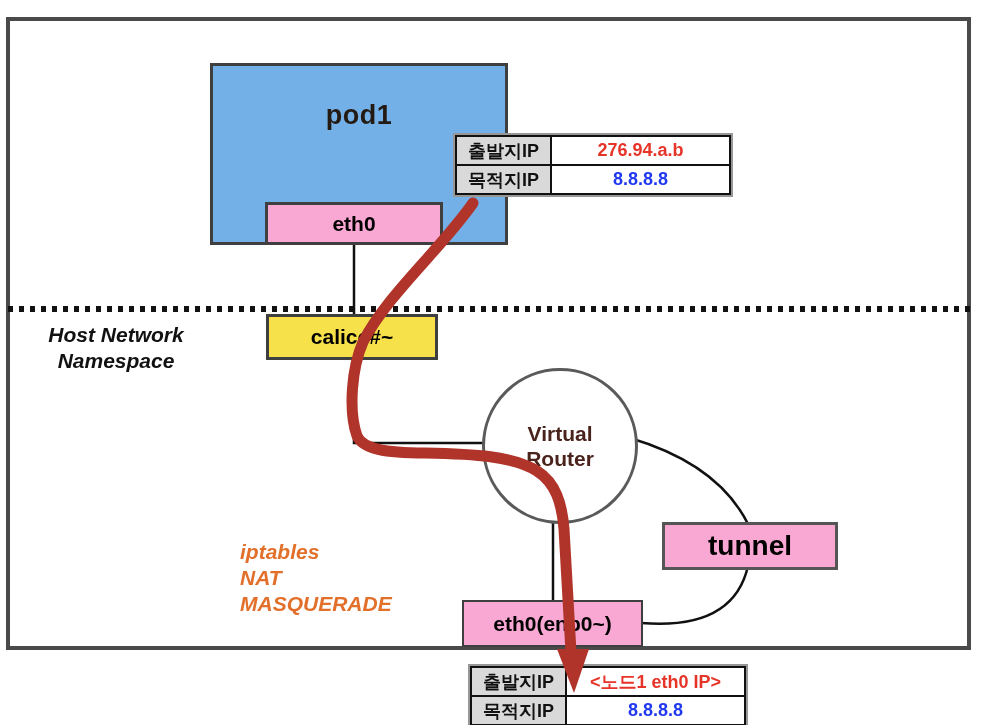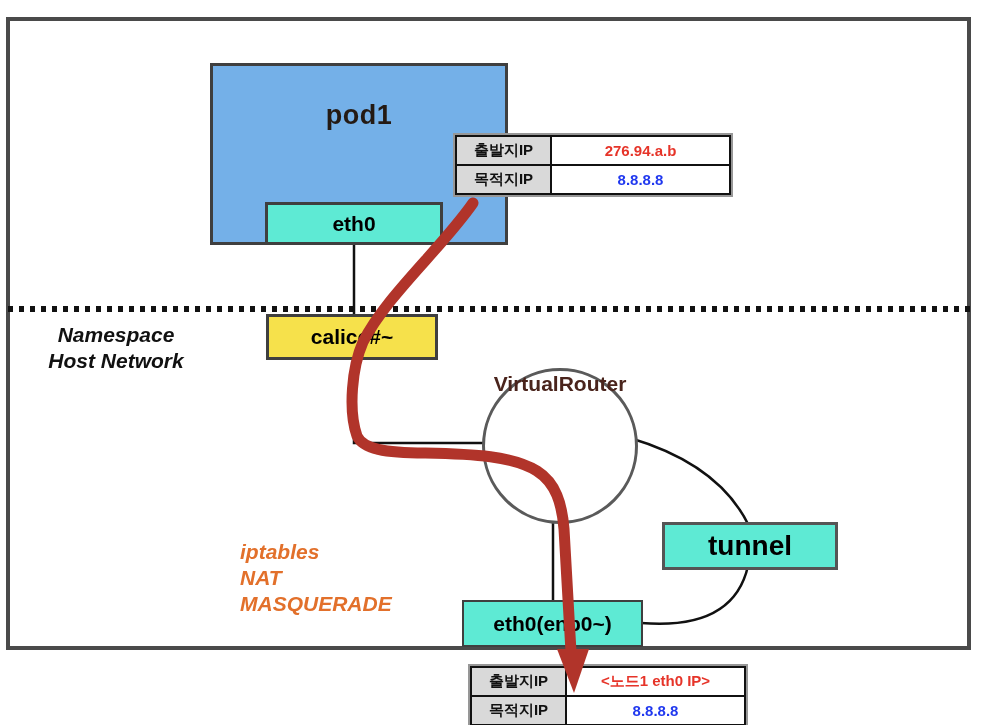--- a/index.html
+++ b/index.html
@@ -19,33 +19,33 @@
   .packet-head{fill:var(--packet-path-red,#b1342a);}
   .pod-box{
     left:210px;top:51px;width:292px;height:176px;
     background:var(--pod-fill,#74b0e8);border:3px solid #3f3f3f;
   }
   .pod-title{left:210px;top:88px;width:298px;text-align:center;
     font-size:27px;font-weight:bold;color:#241a14;letter-spacing:.5px;}
   .pod-ip{left:210px;top:148px;width:298px;text-align:center;
     font-size:21px;font-weight:bold;color:var(--accent-orange,#e2702b);}
   .small-box{
-    background:#5eead4;border:3px solid #3f3f3f;
+    background:#f9a8d4;border:3px solid #3f3f3f;
     display:flex;align-items:center;justify-content:center;
     font-size:21px;font-weight:bold;color:#000;
   }
   .eth0-box{left:265px;top:190px;width:172px;height:37px;}
   .calico-box{left:266px;top:302px;width:166px;height:40px;
     background:var(--veth-fill,#f6e14b);}
   .node-if-box{left:462px;top:588px;width:177px;height:43px;border-width:2.5px;}
   .tunnel-box{left:662px;top:510px;width:170px;height:42px;border-color:#555;font-size:28px;}
   .router-circle{
     left:482px;top:356px;width:150px;height:150px;border-radius:50%;
     background:#fff;border:3px solid #5a5a5a;
-    display:flex;flex-direction:row;justify-content:center;
+    display:flex;flex-direction:column;justify-content:center;
     font-size:21px;font-weight:bold;color:#4a241c;line-height:25px;text-align:center;
   }
   .dotted-line{
     left:8px;top:294px;width:963px;height:6px;
     background:repeating-linear-gradient(90deg,#111 0 5px,transparent 5px 11px);
   }
   .host-label{
     left:10px;top:310px;width:212px;text-align:center;
     font-size:21px;font-weight:bold;font-style:italic;color:#111;line-height:26px;
   }
@@ -53,21 +53,21 @@
     left:240px;top:527px;width:235px;text-align:left;
     font-size:21px;font-weight:bold;font-style:italic;
     color:var(--accent-orange,#e2702b);line-height:26px;
   }
   table.ptable{
     position:absolute;border-collapse:collapse;background:#fff;
     box-shadow:0 0 0 2px #979797;
   }
   table.ptable td{
     border:2px solid #111;height:27px;text-align:center;vertical-align:middle;
-    font-size:15px;font-weight:bold;padding:0;
+    font-size:18px;font-weight:bold;padding:0;
   }
   td.lbl{background:var(--table-label-bg,#d9d9d9);width:93px;color:#111;}
   td.val{width:177px;}
   td.val-red{color:var(--source-ip-red,#e63429);}
   td.val-blue{color:var(--dest-ip-blue,#2038ef);}
   .tbl-before{left:455px;top:123px;}
   .tbl-after{left:470px;top:654px;}
 </style>
 </head>
 <body>
@@ -85,22 +85,22 @@
   </svg>
 
   <div class="abs pod-box"></div>
   <div class="abs pod-title">pod1</div>
   <div class="abs small-box eth0-box">
     <span>eth0</span>
   </div>
 
   <div class="abs dotted-line"></div>
   <div class="abs host-label">
+    <div>Host Network</div>
     <div>Namespace</div>
-    <div>Host Network</div>
   </div>
 
   <div class="abs small-box calico-box">
     <span>calice#~</span>
   </div>
 
   <div class="abs router-circle">
     <div>Virtual</div>
     <div>Router</div>
   </div>

